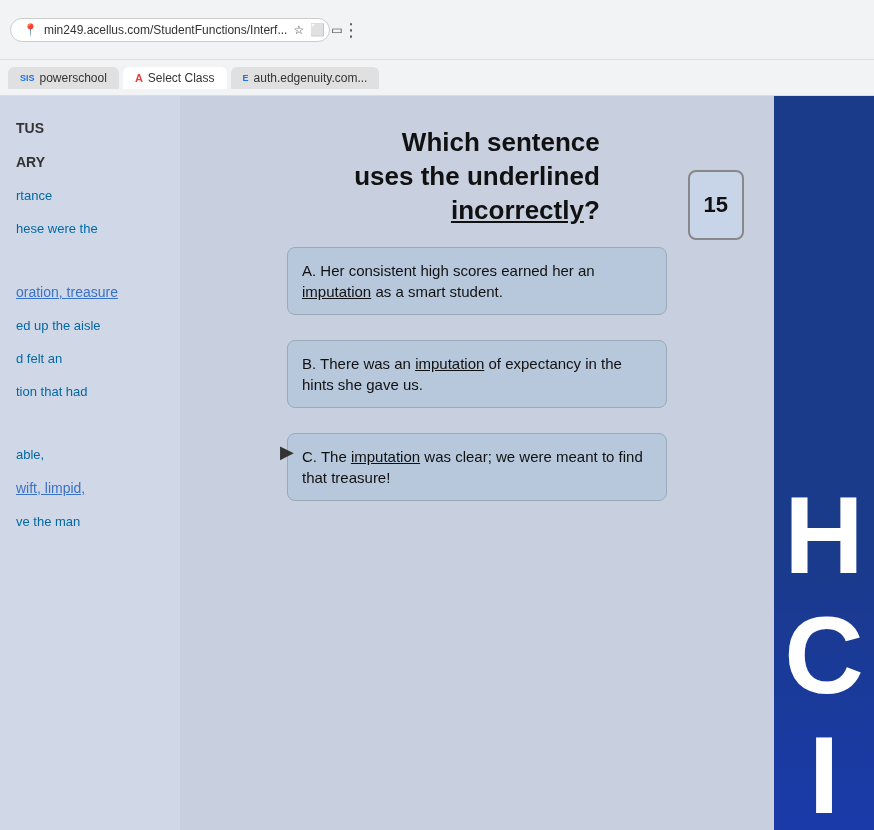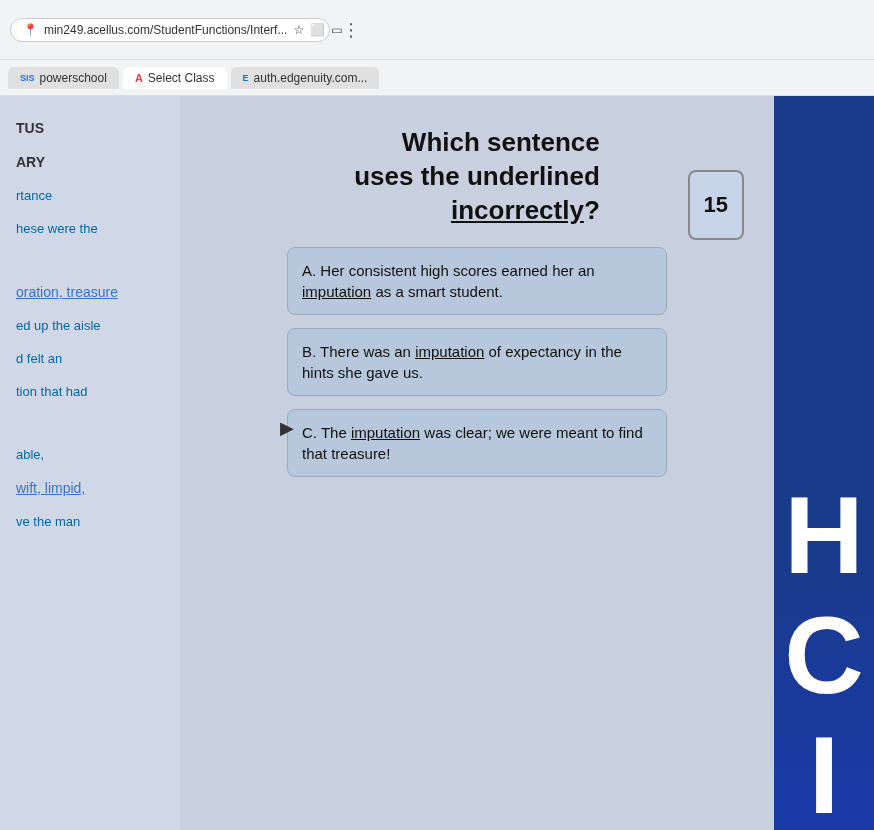--- a/index.html
+++ b/index.html
@@ -149,21 +149,21 @@
       padding: 20px 14px;
       font-size: 22px;
       font-weight: bold;
       color: #111;
       margin-top: 44px;
     }
 
     .answers-container {
       display: flex;
       flex-direction: column;
-      gap: 13px;
+      gap: 25px;
       width: 100%;
       max-width: 380px;
     }
 
     .answer-option {
       background: #b8c8dc;
       border: 1px solid #9aabb8;
       border-radius: 8px;
       padding: 12px 14px;
       font-size: 15px;

